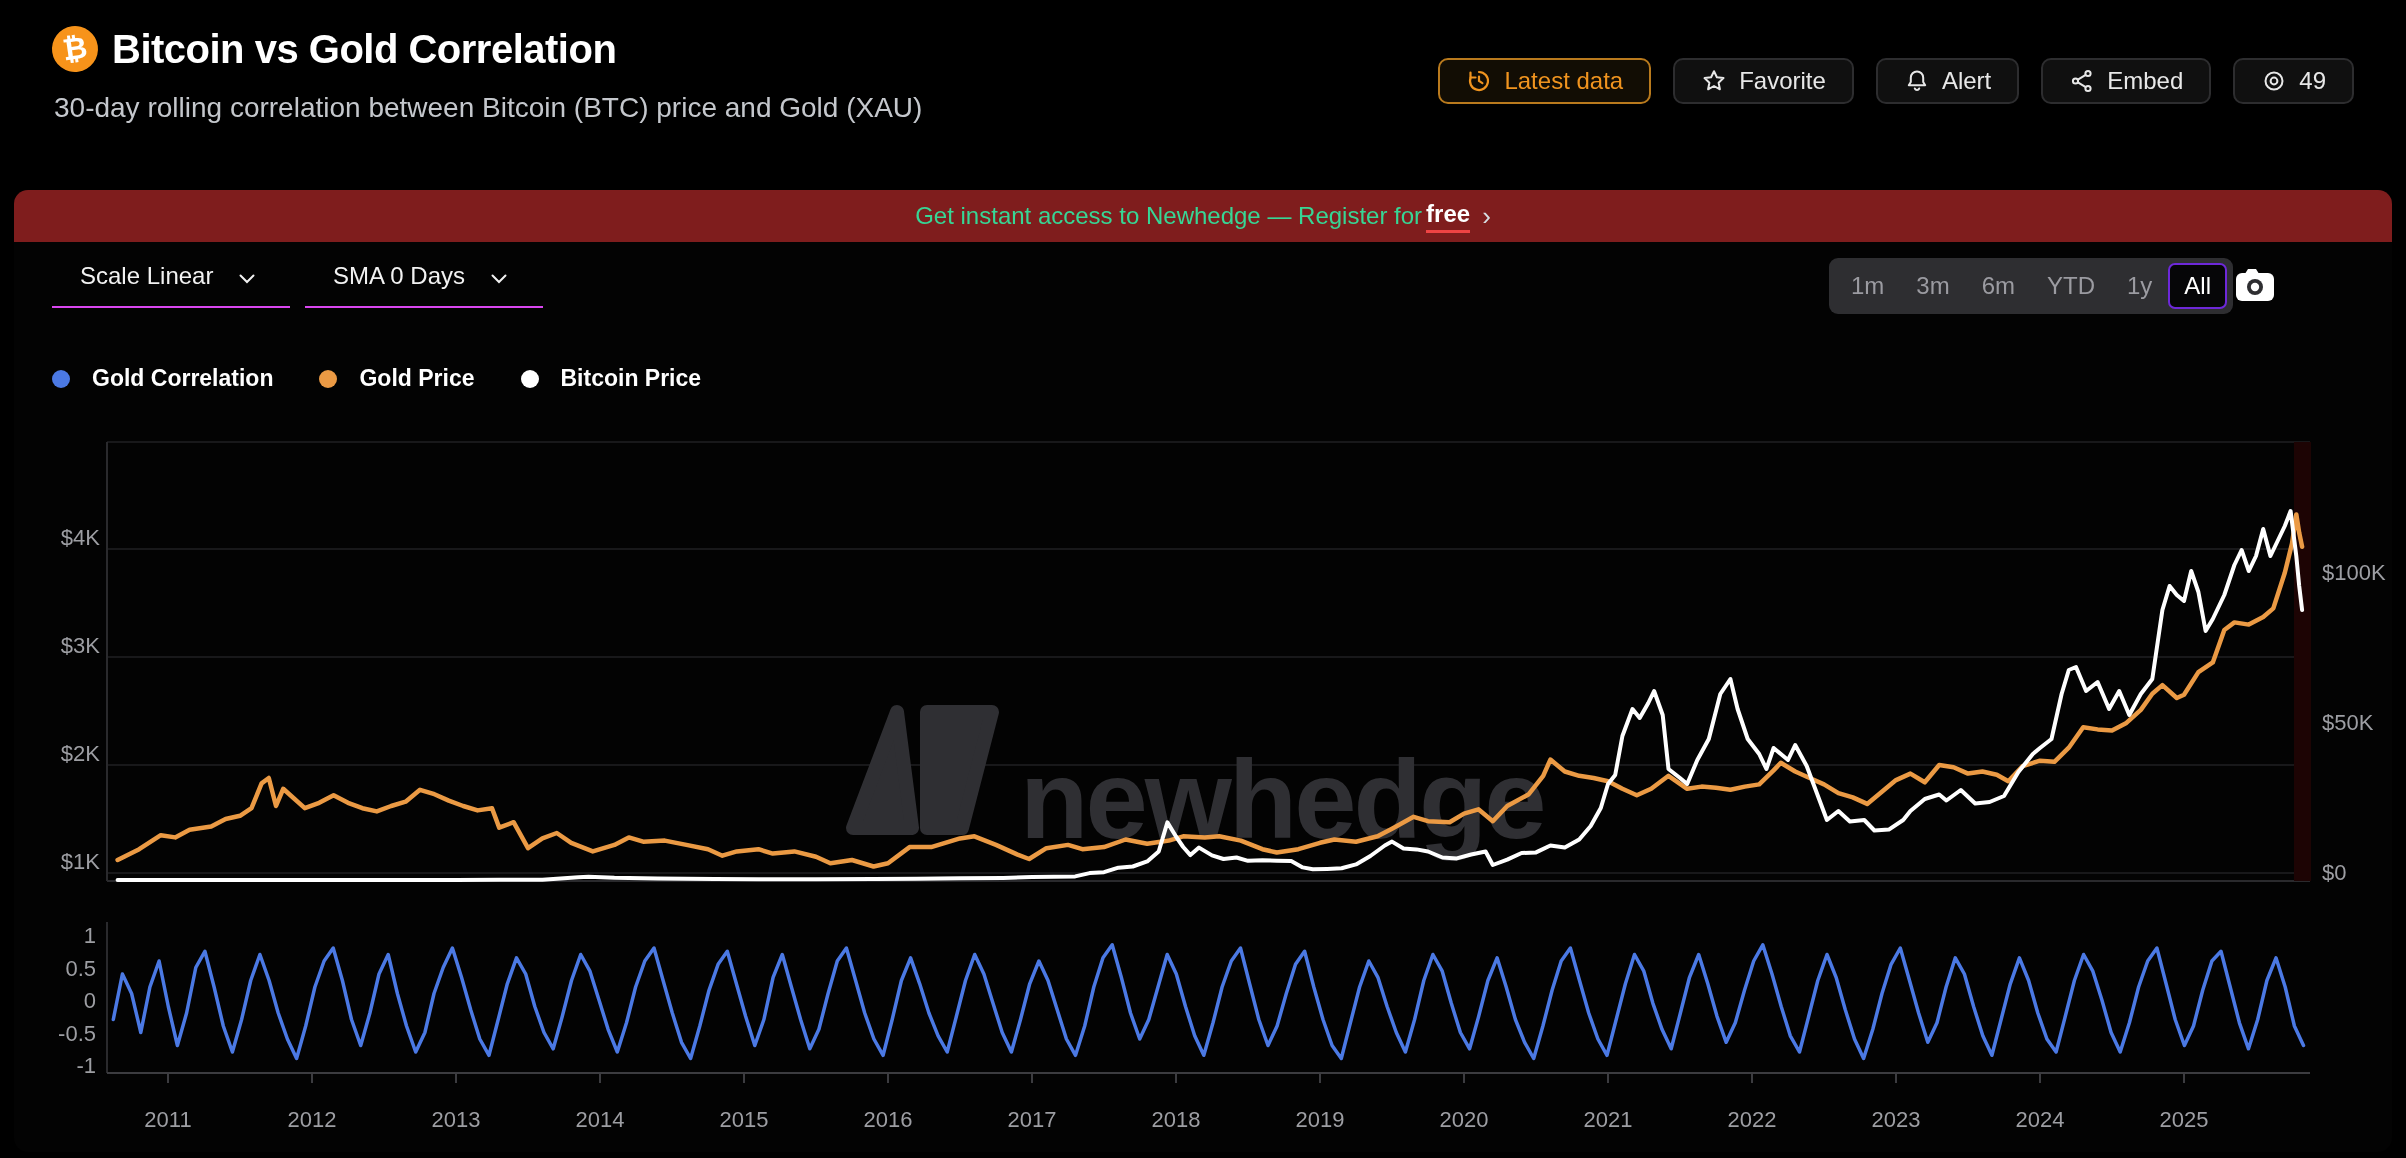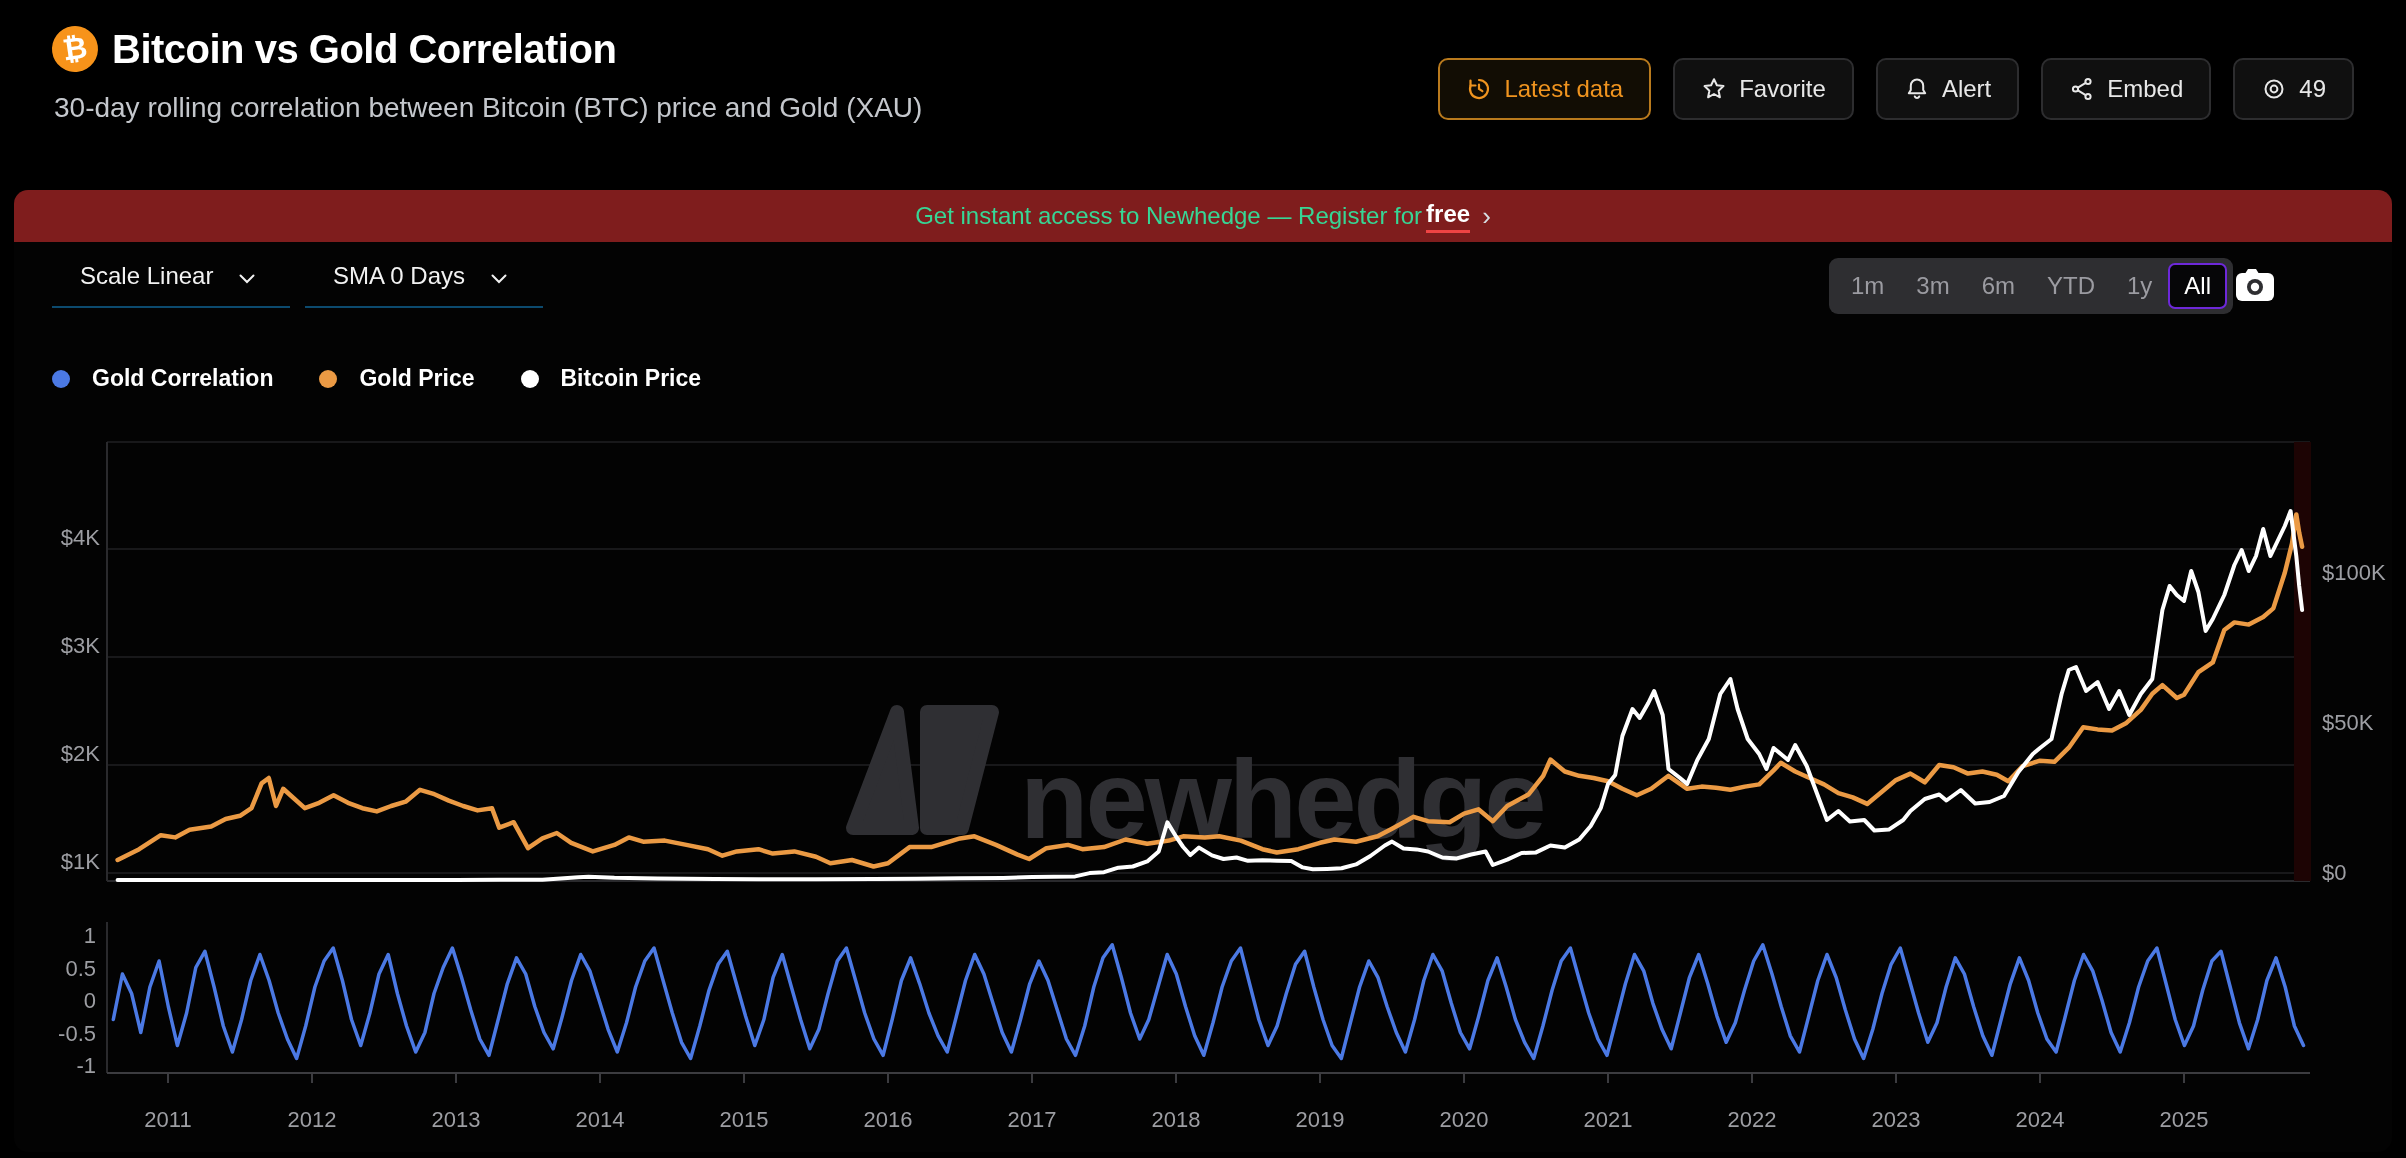--- a/index.html
+++ b/index.html
@@ -10,39 +10,39 @@
   .header{position:absolute;left:52px;top:26px;}
   .title-row{display:flex;align-items:center;gap:14px;}
   .btc-badge{width:46px;height:46px;border-radius:50%;background:#f7931a;display:flex;
              align-items:center;justify-content:center;font-size:30px;font-weight:700;color:#fff;
              transform:rotate(-8deg);}
   .page-title{margin:0;font-size:40px;font-weight:700;letter-spacing:-.5px;color:#fff;}
   .subtitle{margin:20px 0 0 2px;font-size:28px;color:#c4c7cc;font-weight:400;}
 
   
   .actions{position:absolute;right:52px;top:58px;display:flex;gap:22px;}
-  .btn{display:flex;align-items:center;gap:12px;height:62px;padding:0 26px;border-radius:10px;
+  .btn{display:flex;align-items:center;gap:12px;height:46px;padding:0 26px;border-radius:10px;
        background:#101010;border:2px solid #2d2d2f;color:#e8e8e8;font-size:24px;
        font-family:inherit;cursor:pointer;}
   .btn svg{display:block;}
   .btn.latest{color:#f0941f;border-color:#b97a1d;background:#120d04;}
 
   
   .card{position:absolute;left:14px;right:14px;top:190px;bottom:6px;background:#030303;
         border-radius:14px;}
   .banner{height:52px;border-radius:14px 14px 0 0;background:#7f1d1d;display:flex;
           align-items:center;justify-content:center;font-size:24px;cursor:pointer;}
   .banner .green{color:#37d695;}
   .banner .free{color:#fff;font-weight:700;border-bottom:3px solid #ef4444;padding-bottom:2px;margin:0 4px;}
   .banner .chev{color:#d7dde2;margin-left:8px;font-size:26px;}
 
   
   .controls{position:absolute;left:38px;top:62px;display:flex;gap:15px;}
   .dropdown{width:210px;display:flex;align-items:center;gap:26px;padding:10px 0 16px 28px;
-            border-bottom:2px solid #0c4a6e;font-size:24px;color:#f2f2f2;cursor:pointer;}
+            border-bottom:2px solid #d946ef;font-size:24px;color:#f2f2f2;cursor:pointer;}
   .right-controls{position:absolute;right:115px;top:68px;display:flex;align-items:center;}
   .range-selector{display:flex;align-items:center;height:56px;background:#2e2e31;border-radius:9px;
                   padding:0 6px;}
   .range-item{padding:0 16px;height:46px;display:flex;align-items:center;font-size:24px;
               color:#9b9ba1;border-radius:7px;cursor:pointer;background:transparent;border:none;
               font-family:inherit;}
   .range-item.active{background:#060608;color:#fff;border:2px solid #6d28d9;padding:0 14px;}
   .camera-btn{background:transparent;border:none;cursor:pointer;padding:0;display:flex;}
 
   

